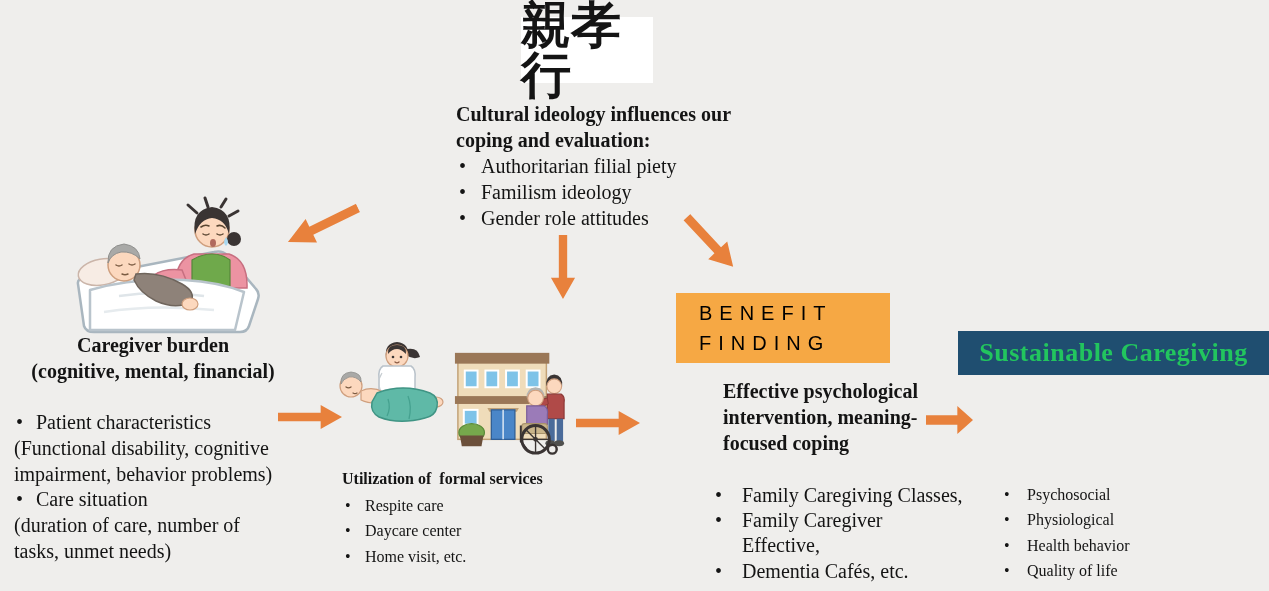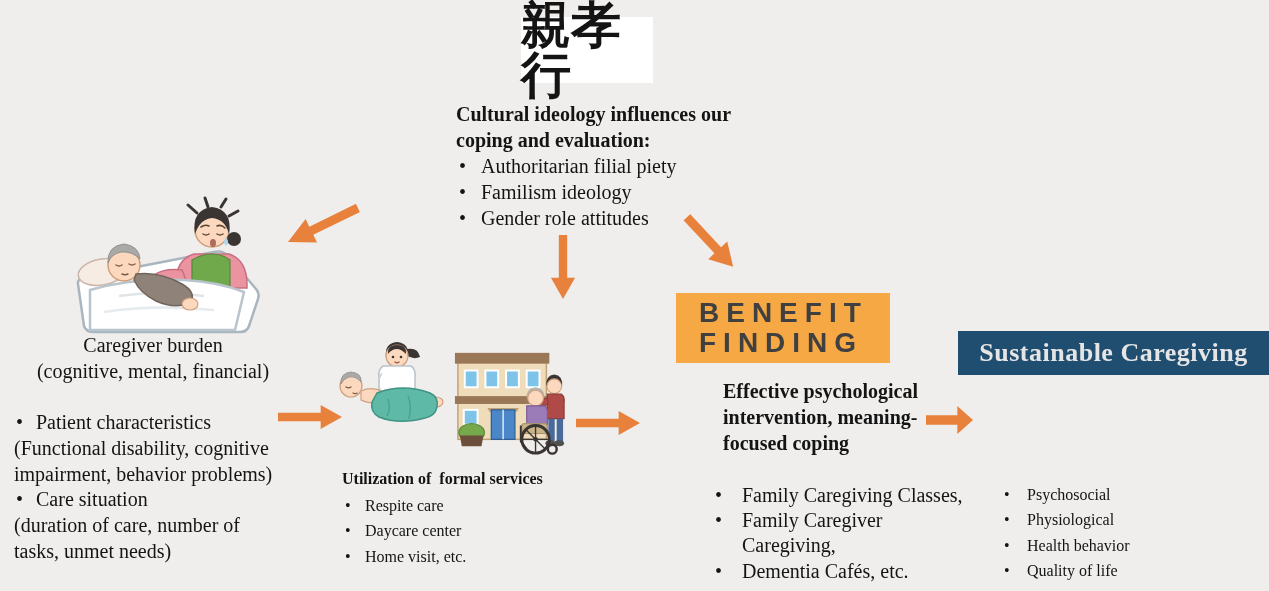--- a/index.html
+++ b/index.html
@@ -14,34 +14,34 @@
   
   .callig{left:521px;top:17px;width:132px;height:66px;background:#FFFFFF;
     display:flex;align-items:center;justify-content:center;}
   .callig-text{font-family:"Liberation Serif",serif;font-weight:bold;font-size:50px;line-height:1;}
 
   
   .cultural{left:456px;top:101px;width:310px;font-size:20px;line-height:26px;}
   .cultural .blt{display:inline-block;width:22px;padding-left:3px;}
 
   
-  .burden-title{left:8px;top:332px;width:290px;text-align:center;font-size:20px;line-height:26px;font-weight:normal;}
+  .burden-title{left:8px;top:332px;width:290px;text-align:center;font-size:20px;line-height:26px;font-weight:bold;}
   .burden-body{left:12px;top:410px;width:305px;font-size:20px;line-height:25.8px;}
   .burden-body .blt{display:inline-block;width:20px;padding-left:4px;}
   .burden-body .cont{padding-left:2px;}
 
   
   .formal{left:342px;top:466px;width:290px;font-size:16px;line-height:25.6px;}
   .formal .ttl{font-weight:bold;white-space:pre-wrap;margin-bottom:1px;}
   .formal .blt{display:inline-block;width:20px;padding-left:3px;}
 
   
   .bf-box{left:676px;top:293px;width:214px;height:70px;padding:5px 0 0 23px;box-sizing:border-box;}
-  .bf-box .bf-line{font-family:"Liberation Sans",sans-serif;font-weight:bold;font-size:28px;
-    line-height:30px;letter-spacing:7px;color:#404040;}
+  .bf-box .bf-line{font-family:"Liberation Sans",sans-serif;font-weight:normal;font-size:20px;
+    line-height:30px;letter-spacing:7px;color:#000000;}
   .bf-desc{left:675px;top:378px;width:240px;font-size:20px;line-height:26px;font-weight:bold;margin-left:48px;}
   .bf-bullets{left:675px;top:483px;width:280px;font-size:20px;line-height:25.2px;margin-left:36px;}
   .bf-bullets .blt{display:inline-block;width:27px;padding-left:4px;}
   .bf-bullets .cont{padding-left:31px;}
 
   
   .sc-box{left:958px;top:331px;width:311px;height:44px;display:flex;align-items:center;justify-content:center;}
   .sc-label{font-weight:bold;font-size:26px;letter-spacing:0.5px;}
   .sc-head{left:1004px;top:406px;width:260px;font-size:20px;line-height:25.4px;font-weight:bold;}
   .sc-bullets{left:1002px;top:482px;width:260px;font-size:16px;line-height:25.3px;}
@@ -241,26 +241,26 @@
     <div class="bf-line">FINDING</div>
   </div>
   <div class="abs bf-desc">
     <div class="line">Effective psychological</div>
     <div class="line">intervention, meaning-</div>
     <div class="line">focused coping</div>
   </div>
   <div class="abs bf-bullets">
     <div class="line"><span class="blt">•</span><span>Family Caregiving Classes,</span></div>
     <div class="line"><span class="blt">•</span><span>Family Caregiver</span></div>
-    <div class="line cont">Caregiving,</div>
+    <div class="line cont">Effective,</div>
     <div class="line"><span class="blt">•</span><span>Dementia Cafés, etc.</span></div>
   </div>
 
   <div class="abs sc-box" style="background-color: rgb(31, 78, 112);">
-    <div class="sc-label" style="color: #e5e5e5;">Sustainable Caregiving</div>
+    <div class="sc-label" style="color: #22c55e;">Sustainable Caregiving</div>
   </div>
   <div class="abs sc-bullets">
     <div class="line"><span class="blt">•</span><span>Psychosocial</span></div>
     <div class="line"><span class="blt">•</span><span>Physiological</span></div>
     <div class="line"><span class="blt">•</span><span>Health behavior</span></div>
     <div class="line"><span class="blt">•</span><span>Quality of life</span></div>
   </div>
 
 </div>
 

